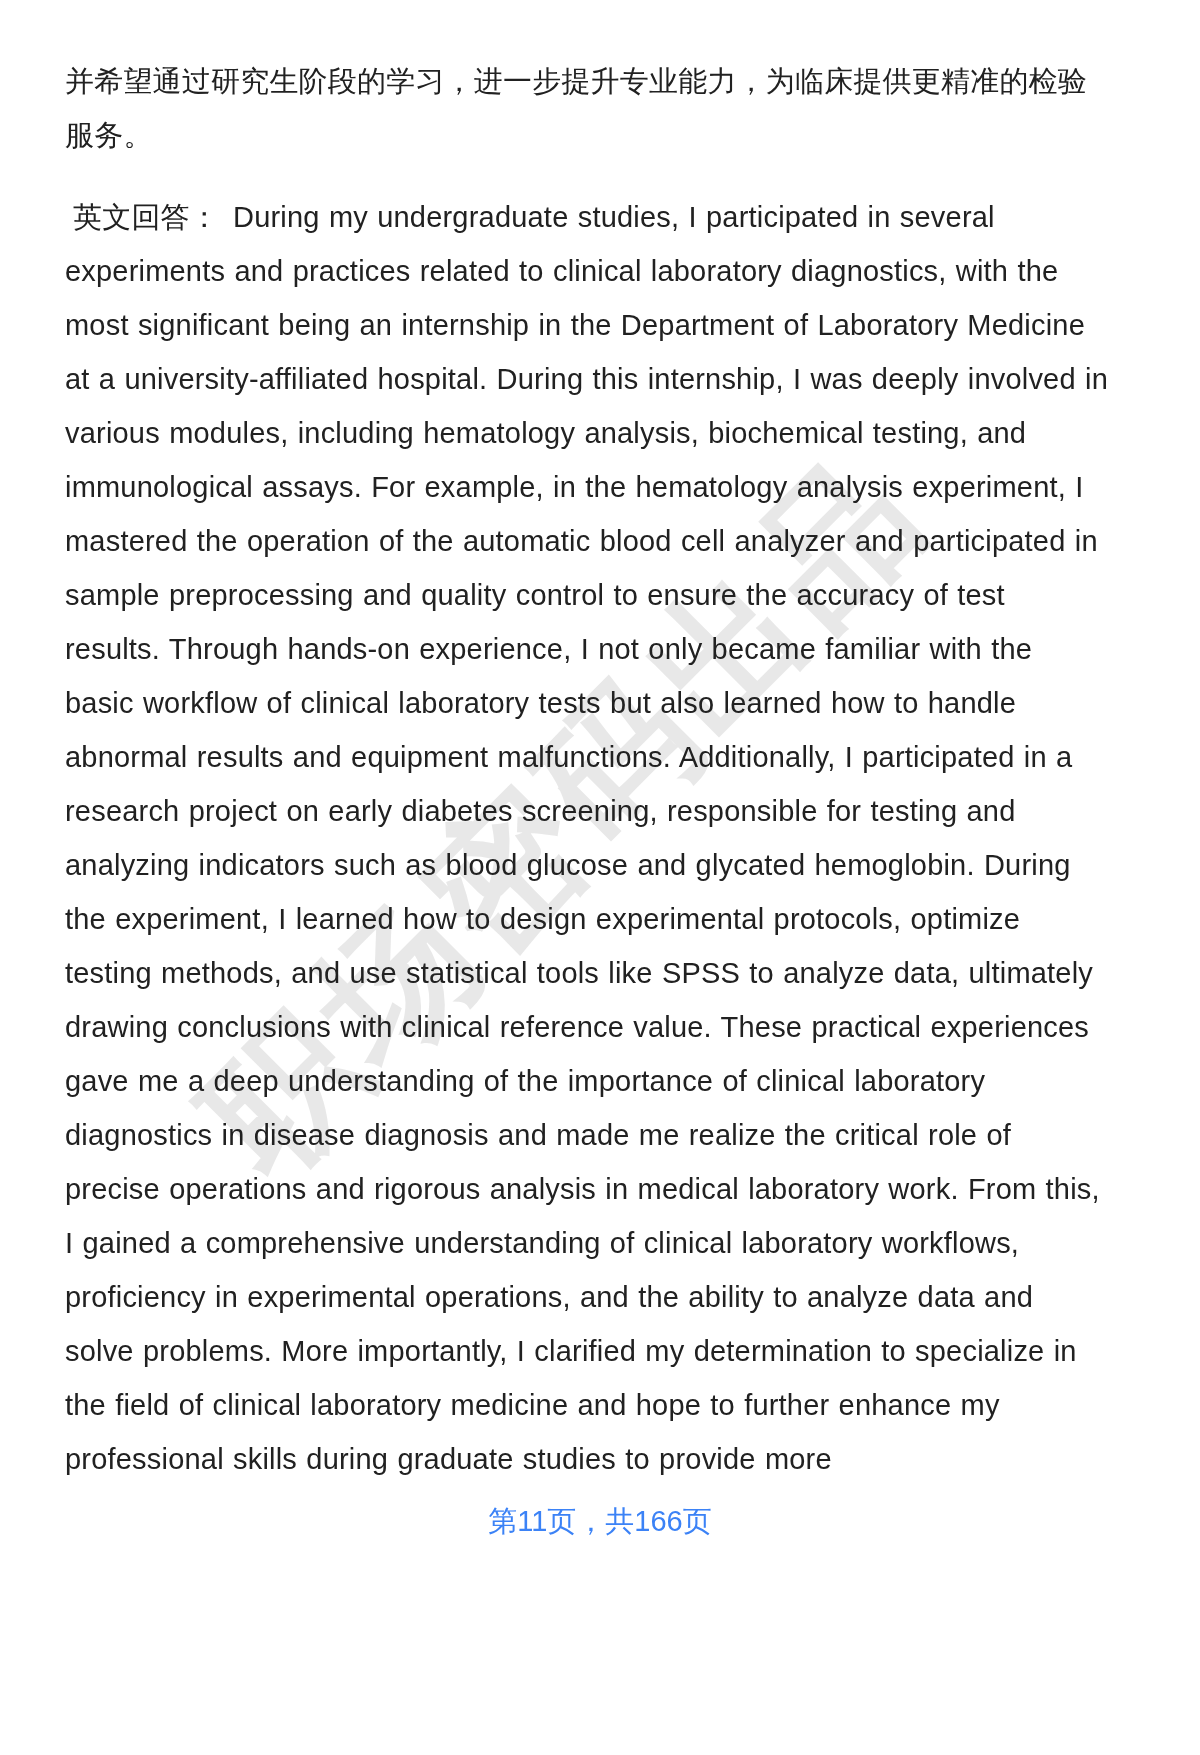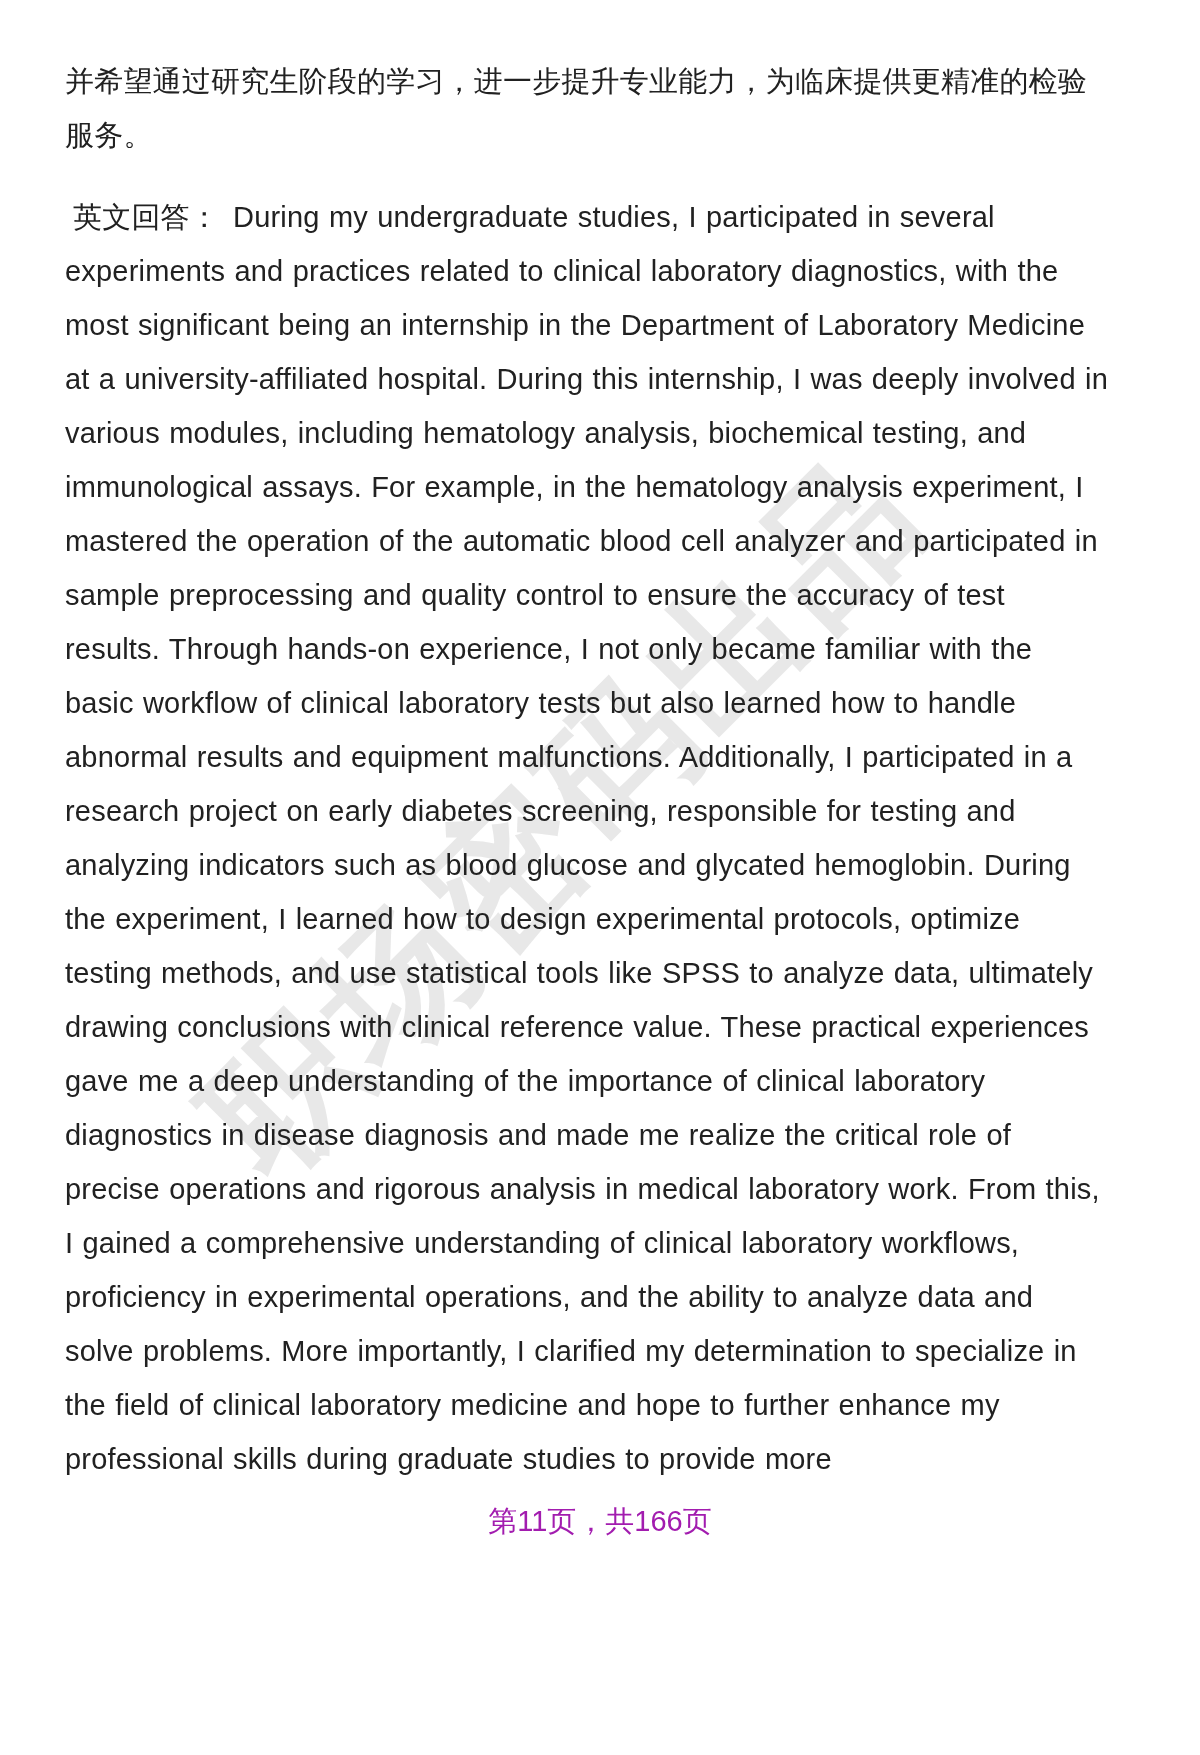--- a/index.html
+++ b/index.html
@@ -57,21 +57,21 @@
     user-select: none;
   }
   .footer {
     position: absolute;
     z-index: 2;
     left: 0;
     right: 0;
     top: 1502px;
     text-align: center;
     font-size: 29px;
-    color: #a21caf;
+    color: #3b82f6;
   }
 </style>
 </head>
 <body>
 
 <div class="page">
 
   <div class="watermark">职场密码出品</div>
 
   <div class="content">

